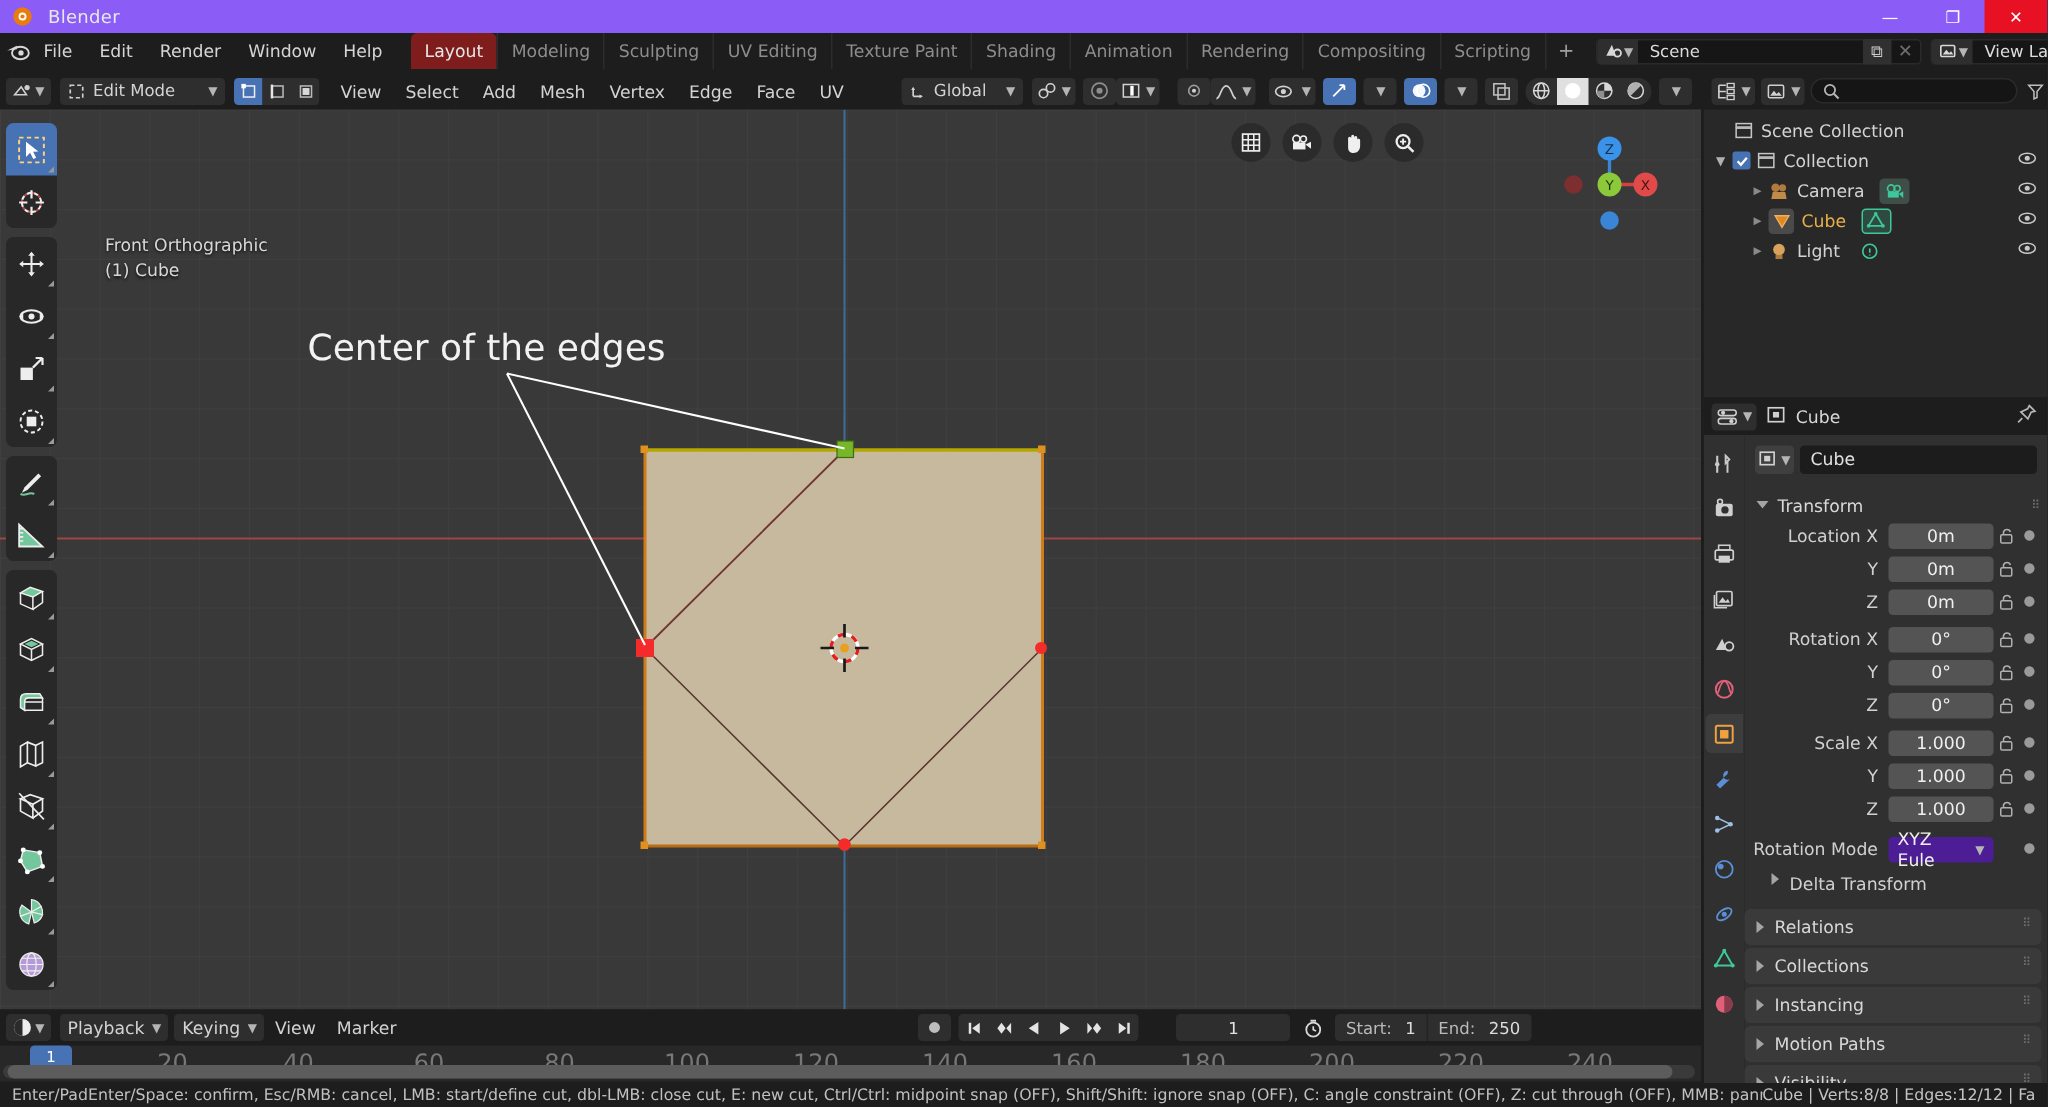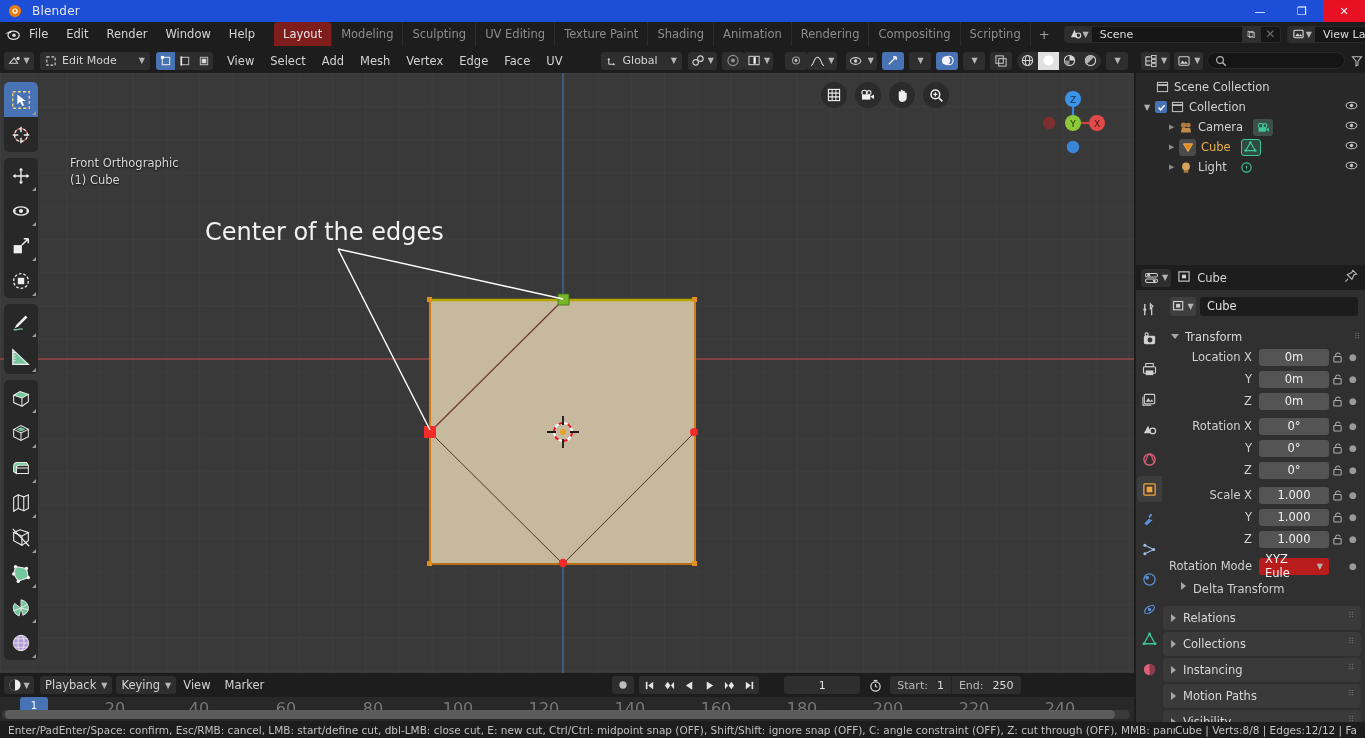--- a/index.html
+++ b/index.html
@@ -8,21 +8,21 @@
     background: #1d1d1d;
     font-family: "DejaVu Sans", "Liberation Sans", sans-serif;
     overflow: hidden;
     -webkit-font-smoothing: antialiased;
   }
   #app { position: relative; width: 1365px; height: 738px; }
 
   
   #titlebar {
     position: absolute; left:0; top:0; width:1365px; height:22px;
-    background:#1d4ed8; display:flex; align-items:center;
+    background:#8b5cf6; display:flex; align-items:center;
   }
   #titlebar .tb-logo { width:22px; height:22px; display:flex; align-items:center; justify-content:center; margin-left:4px; }
   #titlebar .tb-title { color:#e8e8e8; font-size:12px; margin-left:6px; letter-spacing:.2px;}
   #titlebar .tb-btns { margin-left:auto; display:flex; height:22px; }
   #titlebar .tb-btn { width:42px; height:22px; display:flex; align-items:center; justify-content:center; color:#fff; font-size:11px;}
   #titlebar .tb-btn.close { background:#e81123; }
 
   
   #topbar {
     position:absolute; left:0; top:22px; width:1365px; height:24px;
@@ -152,21 +152,21 @@
   #obj-name-row { display:flex; align-items:center; height:20px; margin:0 7px 10px 7px; gap:4px;}
   .name-dd { width:26px; height:19px; background:#3f3f3f; border-radius:3px; display:flex; align-items:center; justify-content:center; gap:1px;}
   .name-field { flex:1; height:19px; background:#1c1c1c; border-radius:3px; display:flex; align-items:center; padding-left:7px; color:#e2e2e2; font-size:11.5px;}
   .panel-head { display:flex; align-items:center; height:21px; padding-left:8px; color:#d8d8d8; font-size:11.5px; gap:6px;}
   .tri { width:0;height:0;border-style:solid;}
   .tri-down { border-width:5px 4px 0 4px; border-color:#a5a5a5 transparent transparent transparent;}
   .tri-right { border-width:4px 0 4px 5px; border-color:transparent transparent transparent #a5a5a5;}
   .prop-row { display:flex; align-items:center; height:20px; margin-bottom:2px; padding-right:5px;}
   .prop-label { flex:1; text-align:right; padding-right:7px; color:#d0d0d0; font-size:11.5px;}
   .prop-value { width:70px; height:17px; background:#545454; border-radius:3px; color:#f0f0f0; font-size:11.5px; display:flex; align-items:center; justify-content:center;}
-  .prop-value.dd { background:#b91c1c; justify-content:space-between; padding:0 6px; width:70px;}
+  .prop-value.dd { background:#4c1d95; justify-content:space-between; padding:0 6px; width:70px;}
   .lock { width:17px; display:flex; align-items:center; justify-content:center; }
   .dot { width:14px; display:flex; align-items:center; justify-content:center; color:#9a9a9a; font-size:9px;}
   .subpanel { display:flex; align-items:flex-start; height:22px; padding-left:18px; gap:7px; color:#d0d0d0; font-size:11.5px;}
   .panel-closed { display:flex; align-items:center; height:24px; padding-left:8px; gap:7px; color:#d8d8d8; font-size:11.5px; background:#3a3a3a; border-radius:4px; margin:2px 4px 2px 0; position:relative;}
   .grip { position:absolute; right:6px; top:8px; color:#6e6e6e; font-size:8px; letter-spacing:1px; line-height:4px;}
 
   
   #statusbar {
     position:absolute; left:0; top:722px; width:1365px; height:16px; background:#1d1d1d;
     display:flex; align-items:center; color:#c0c0c0; font-size:10.5px; padding:0 8px;

